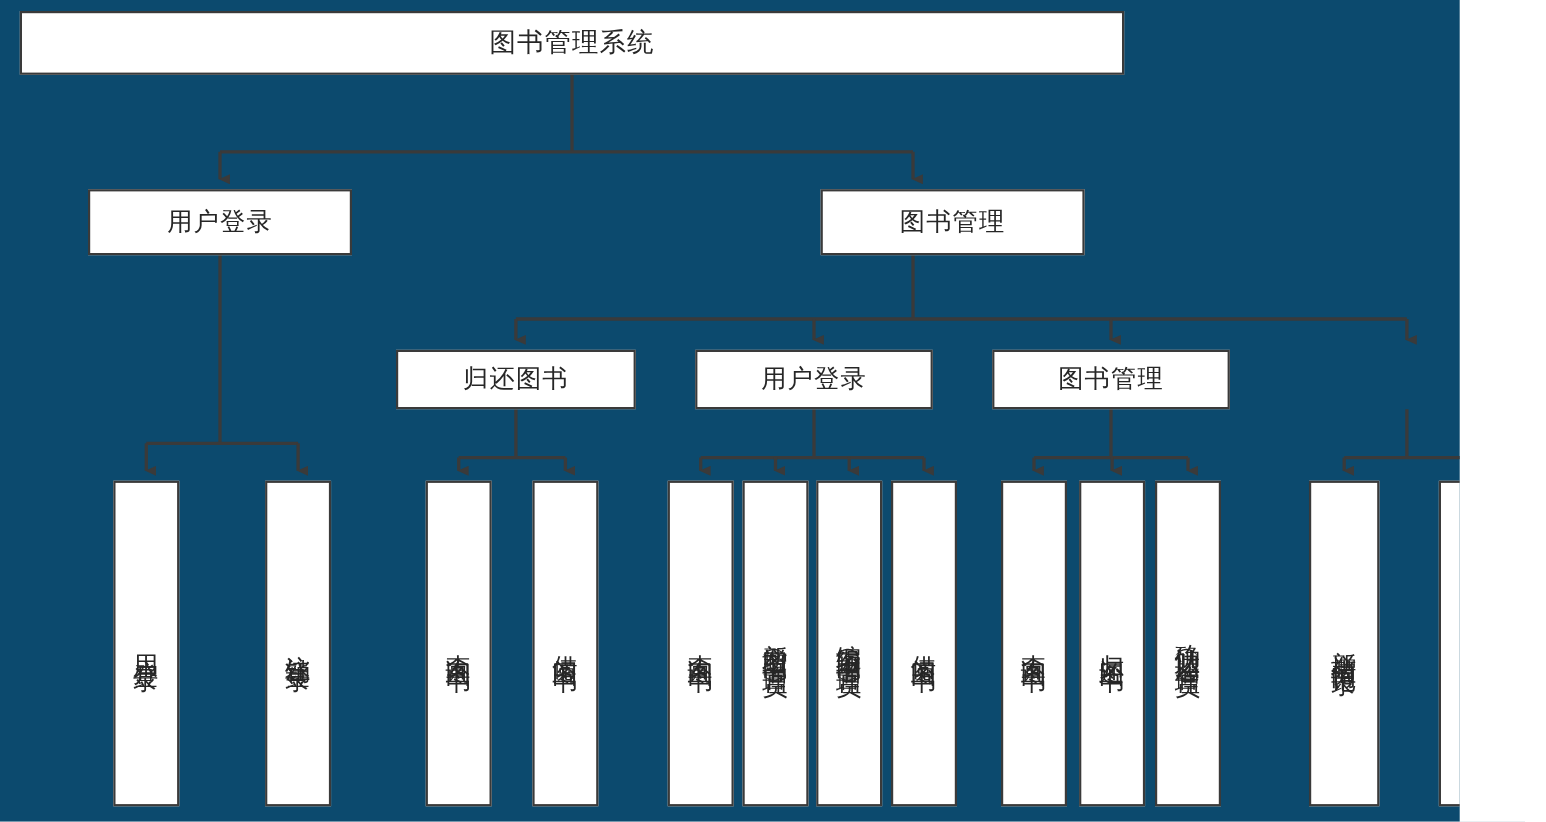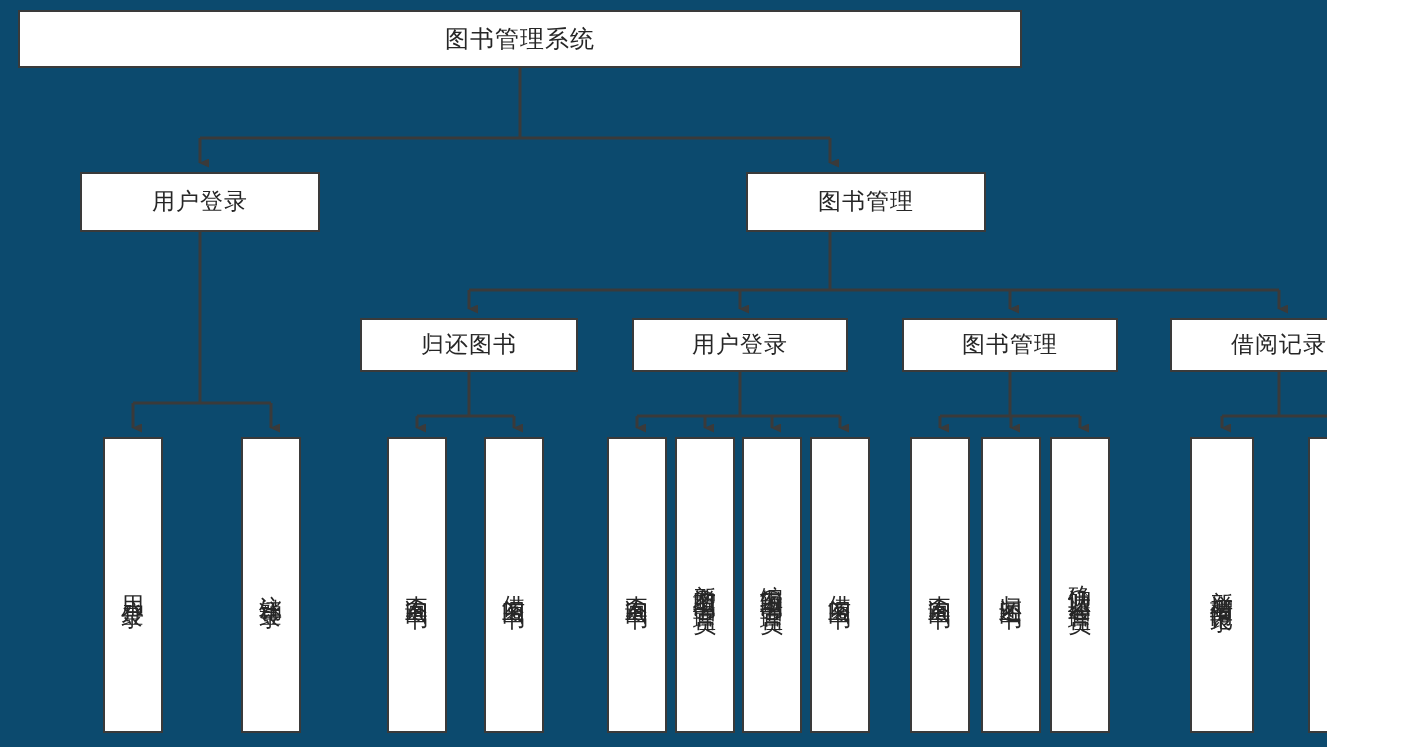--- a/index.html
+++ b/index.html
@@ -109,21 +109,20 @@
   </svg>
 
   <div class="node node-h title-node" style="left:18px; top:10px; width:1004px; height:58px;">图书管理系统</div>
 
   <div class="node node-h" style="left:80px; top:172px; width:240px; height:60px;">用户登录</div>
   <div class="node node-h" style="left:710px; top:172px; width:240px; height:60px;margin-left:36px;">图书管理</div>
 
   <div class="node node-h" style="left:360px; top:318px; width:218px; height:54px;">归还图书</div>
   <div class="node node-h" style="left:632px; top:318px; width:216px; height:54px;">用户登录</div>
   <div class="node node-h" style="left:902px; top:318px; width:216px; height:54px;">图书管理</div>
-  <div class="node node-h" style="left:1170px; top:318px; width:218px; height:54px;">借阅记录</div>
 
   <div class="node" style="left:103px; top:437px; width:60px; height:296px;">
     <span class="node-v">用户登录</span>
   </div>
   <div class="node" style="left:241px; top:437px; width:60px; height:296px;">
     <span class="node-v">注销登录</span>
   </div>
   <div class="node" style="left:387px; top:437px; width:60px; height:296px;">
     <span class="node-v">查询图书</span>
   </div>

